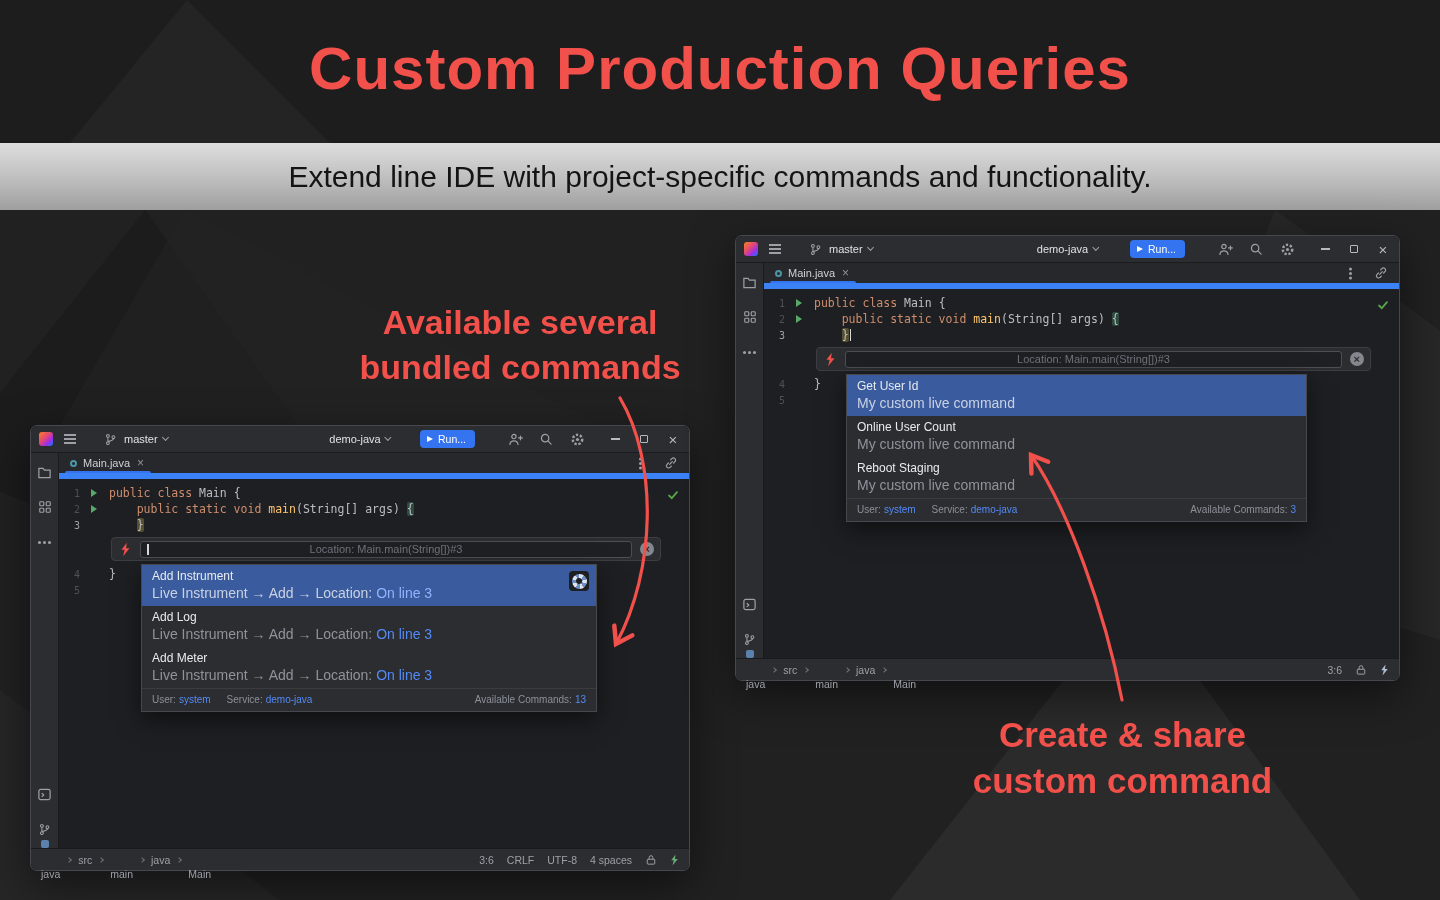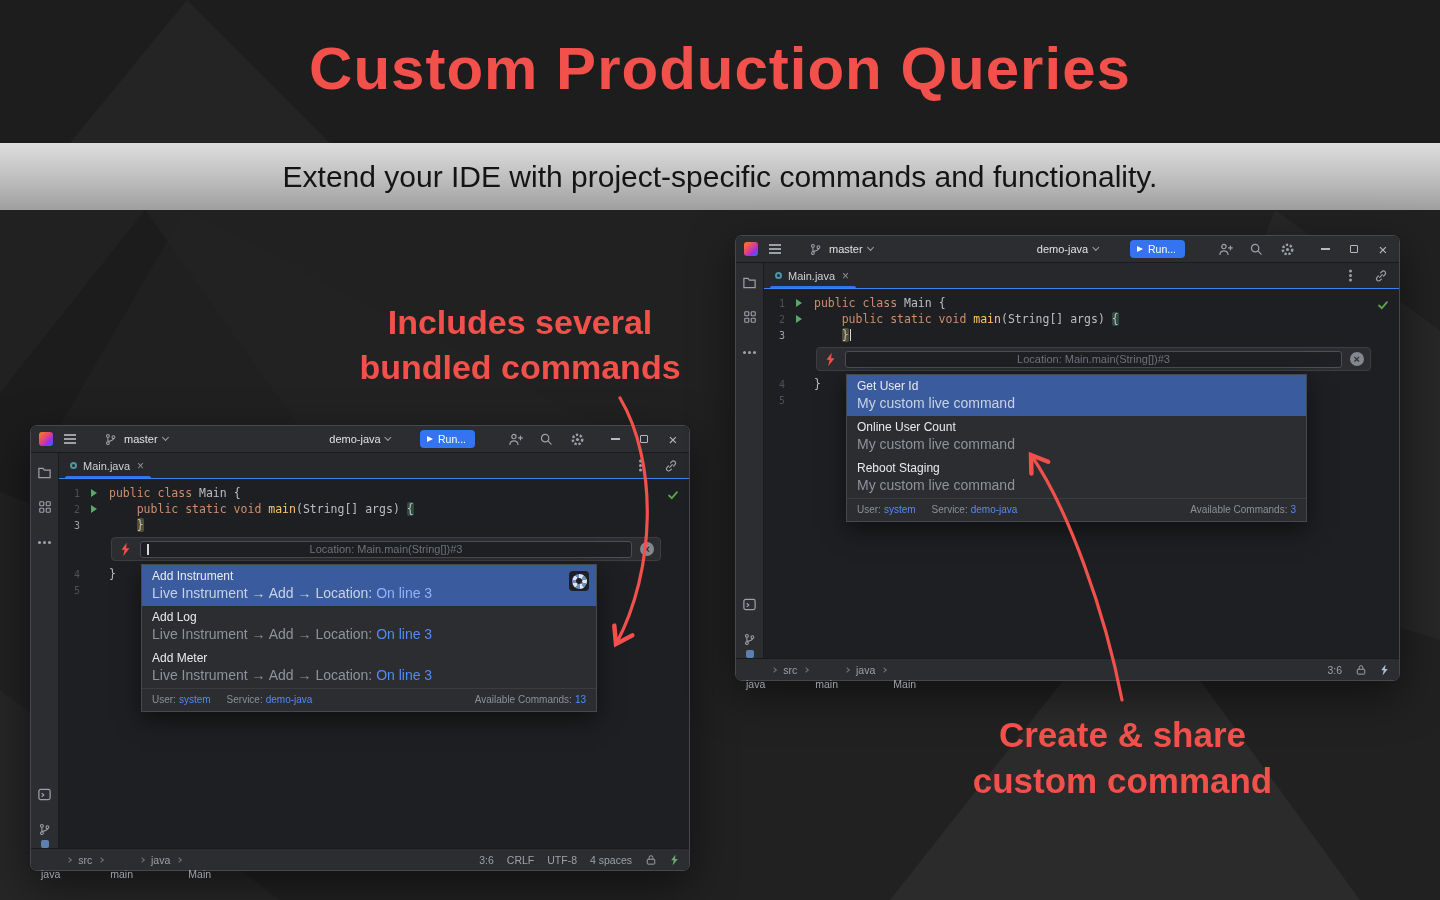--- a/index.html
+++ b/index.html
@@ -51,21 +51,21 @@
   .xbig::before{content:"×";font-size:15px;line-height:1;color:#b6b9bf;}
 
   .win-body{flex:1;display:flex;min-height:0;}
   .stripe{width:28px;flex:none;background:#2b2d30;border-right:1px solid #1a1b1e;display:flex;flex-direction:column;align-items:center;padding:9px 0;gap:15px;}
   .st-icon{display:flex;align-items:center;justify-content:center;width:20px;height:20px;}
   .st-spacer{flex:1;}
   .dots-h{width:3px;height:3px;border-radius:50%;background:#9da0a8;box-shadow:-5px 0 0 #9da0a8,5px 0 0 #9da0a8;}
   .kebab{width:3px;height:3px;border-radius:50%;background:#9da0a8;box-shadow:0 -4.6px 0 #9da0a8,0 4.6px 0 #9da0a8;}
 
   .main-col{flex:1;display:flex;flex-direction:column;min-width:0;}
-  .tabbar{height:26px;flex:none;background:#26282b;border-bottom:1px solid #3b82f6;display:flex;align-items:center;padding-left:2px;}
+  .tabbar{height:26px;flex:none;background:#26282b;border-bottom:6px solid #3b82f6;display:flex;align-items:center;padding-left:2px;}
   .tab{display:flex;align-items:center;gap:6px;height:100%;padding:0 9px;position:relative;}
   .tab::after{content:"";position:absolute;left:4px;right:4px;bottom:0;height:2.5px;background:#3574f0;border-radius:2px 2px 0 0;}
   .file-icon{width:7px;height:7px;border-radius:50%;border:2px solid #4b97a5;}
   .tab-label{font-size:11px;color:#ced0d6;}
   .tab-close{position:relative;width:10px;height:12px;}
   .tab-close::before{content:"×";position:absolute;left:1px;top:-1px;font-size:12px;color:#8f939b;}
   .tab-right{margin-left:auto;display:flex;align-items:center;gap:13px;padding-right:9px;}
 
   .editor{flex:1;position:relative;background:#1e1f22;padding-top:6px;min-height:0;}
   .check-wrap{position:absolute;top:8px;right:10px;}
@@ -124,21 +124,21 @@
   <div class="hdr-band"></div>
   <div class="bg" id="bs5"></div>
   <div class="bg" id="bs1"></div>
   <div class="bg" id="bs6"></div>
   <div class="bg" id="bs2"></div>
   <div class="bg" id="bs3"></div>
   <div class="bg" id="bs4"></div>
 
   <div class="page-title">Custom Production Queries</div>
   <div class="banner">
-    <span class="banner-text">Extend your IDE with project-specific commands and functionality.</span>
+    <span class="banner-text">Extend line IDE with project-specific commands and functionality.</span>
   </div>
 
   <div class="ide-window win-left">
     <div class="titlebar">
       <span class="app-logo"></span>
       <span class="tb-icon">
           <i class="hamb"></i>
         </span>
       <span class="widget">
         <span class="tb-icon">
@@ -605,21 +605,21 @@
         <span class="sb-icon">
             <svg width="9" height="12" viewBox="0 0 12 16">
               <path d="M7.4 0.6L1.6 8.4H5L3.4 15.4L10.4 6.6H6.6Z" fill="#aebdd1"></path>
             </svg>
           </span>
       </span>
     </div>
   </div>
 
   <div class="note note-left">
-    <div>Includes several</div>
+    <div>Available several</div>
     <div>bundled commands</div>
   </div>
   <div class="note note-right">
     <div>Create &amp; share</div>
     <div>custom command</div>
   </div>
 
   <svg class="arrows" width="1440" height="900" viewBox="0 0 1440 900">
     <defs>
       <marker id="ah" markerWidth="8" markerHeight="8" refX="5.6" refY="4" orient="auto">

